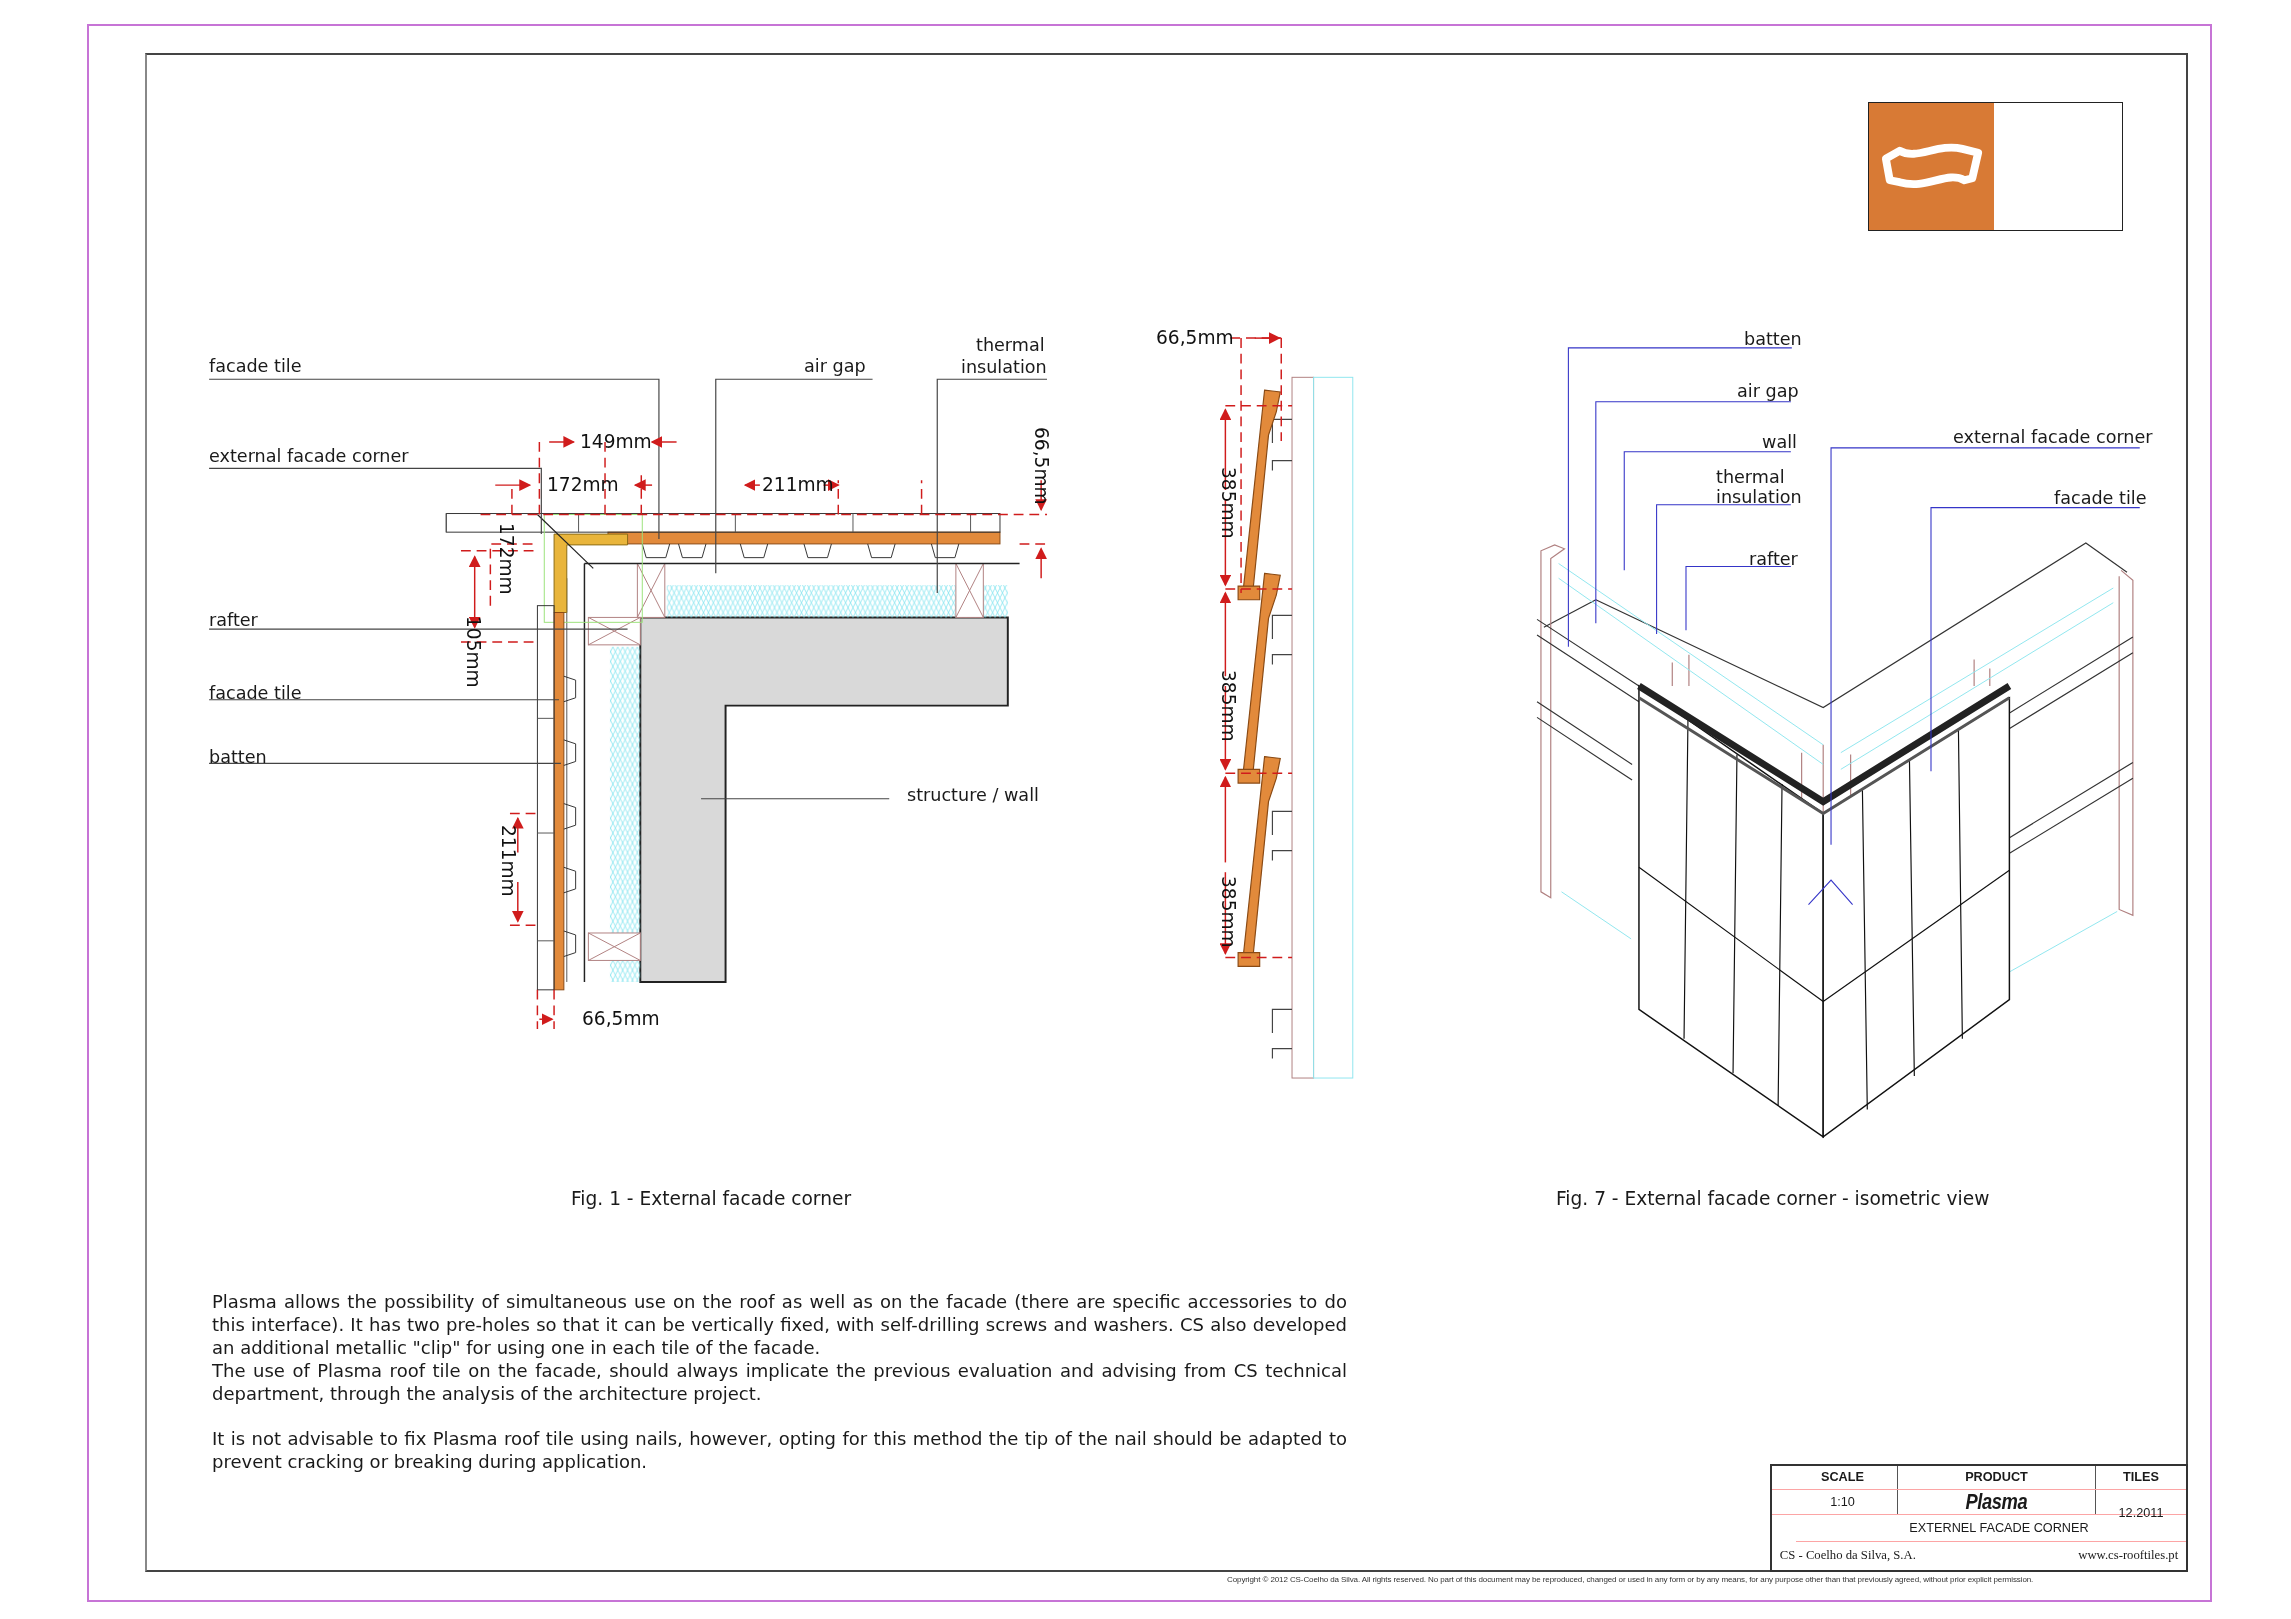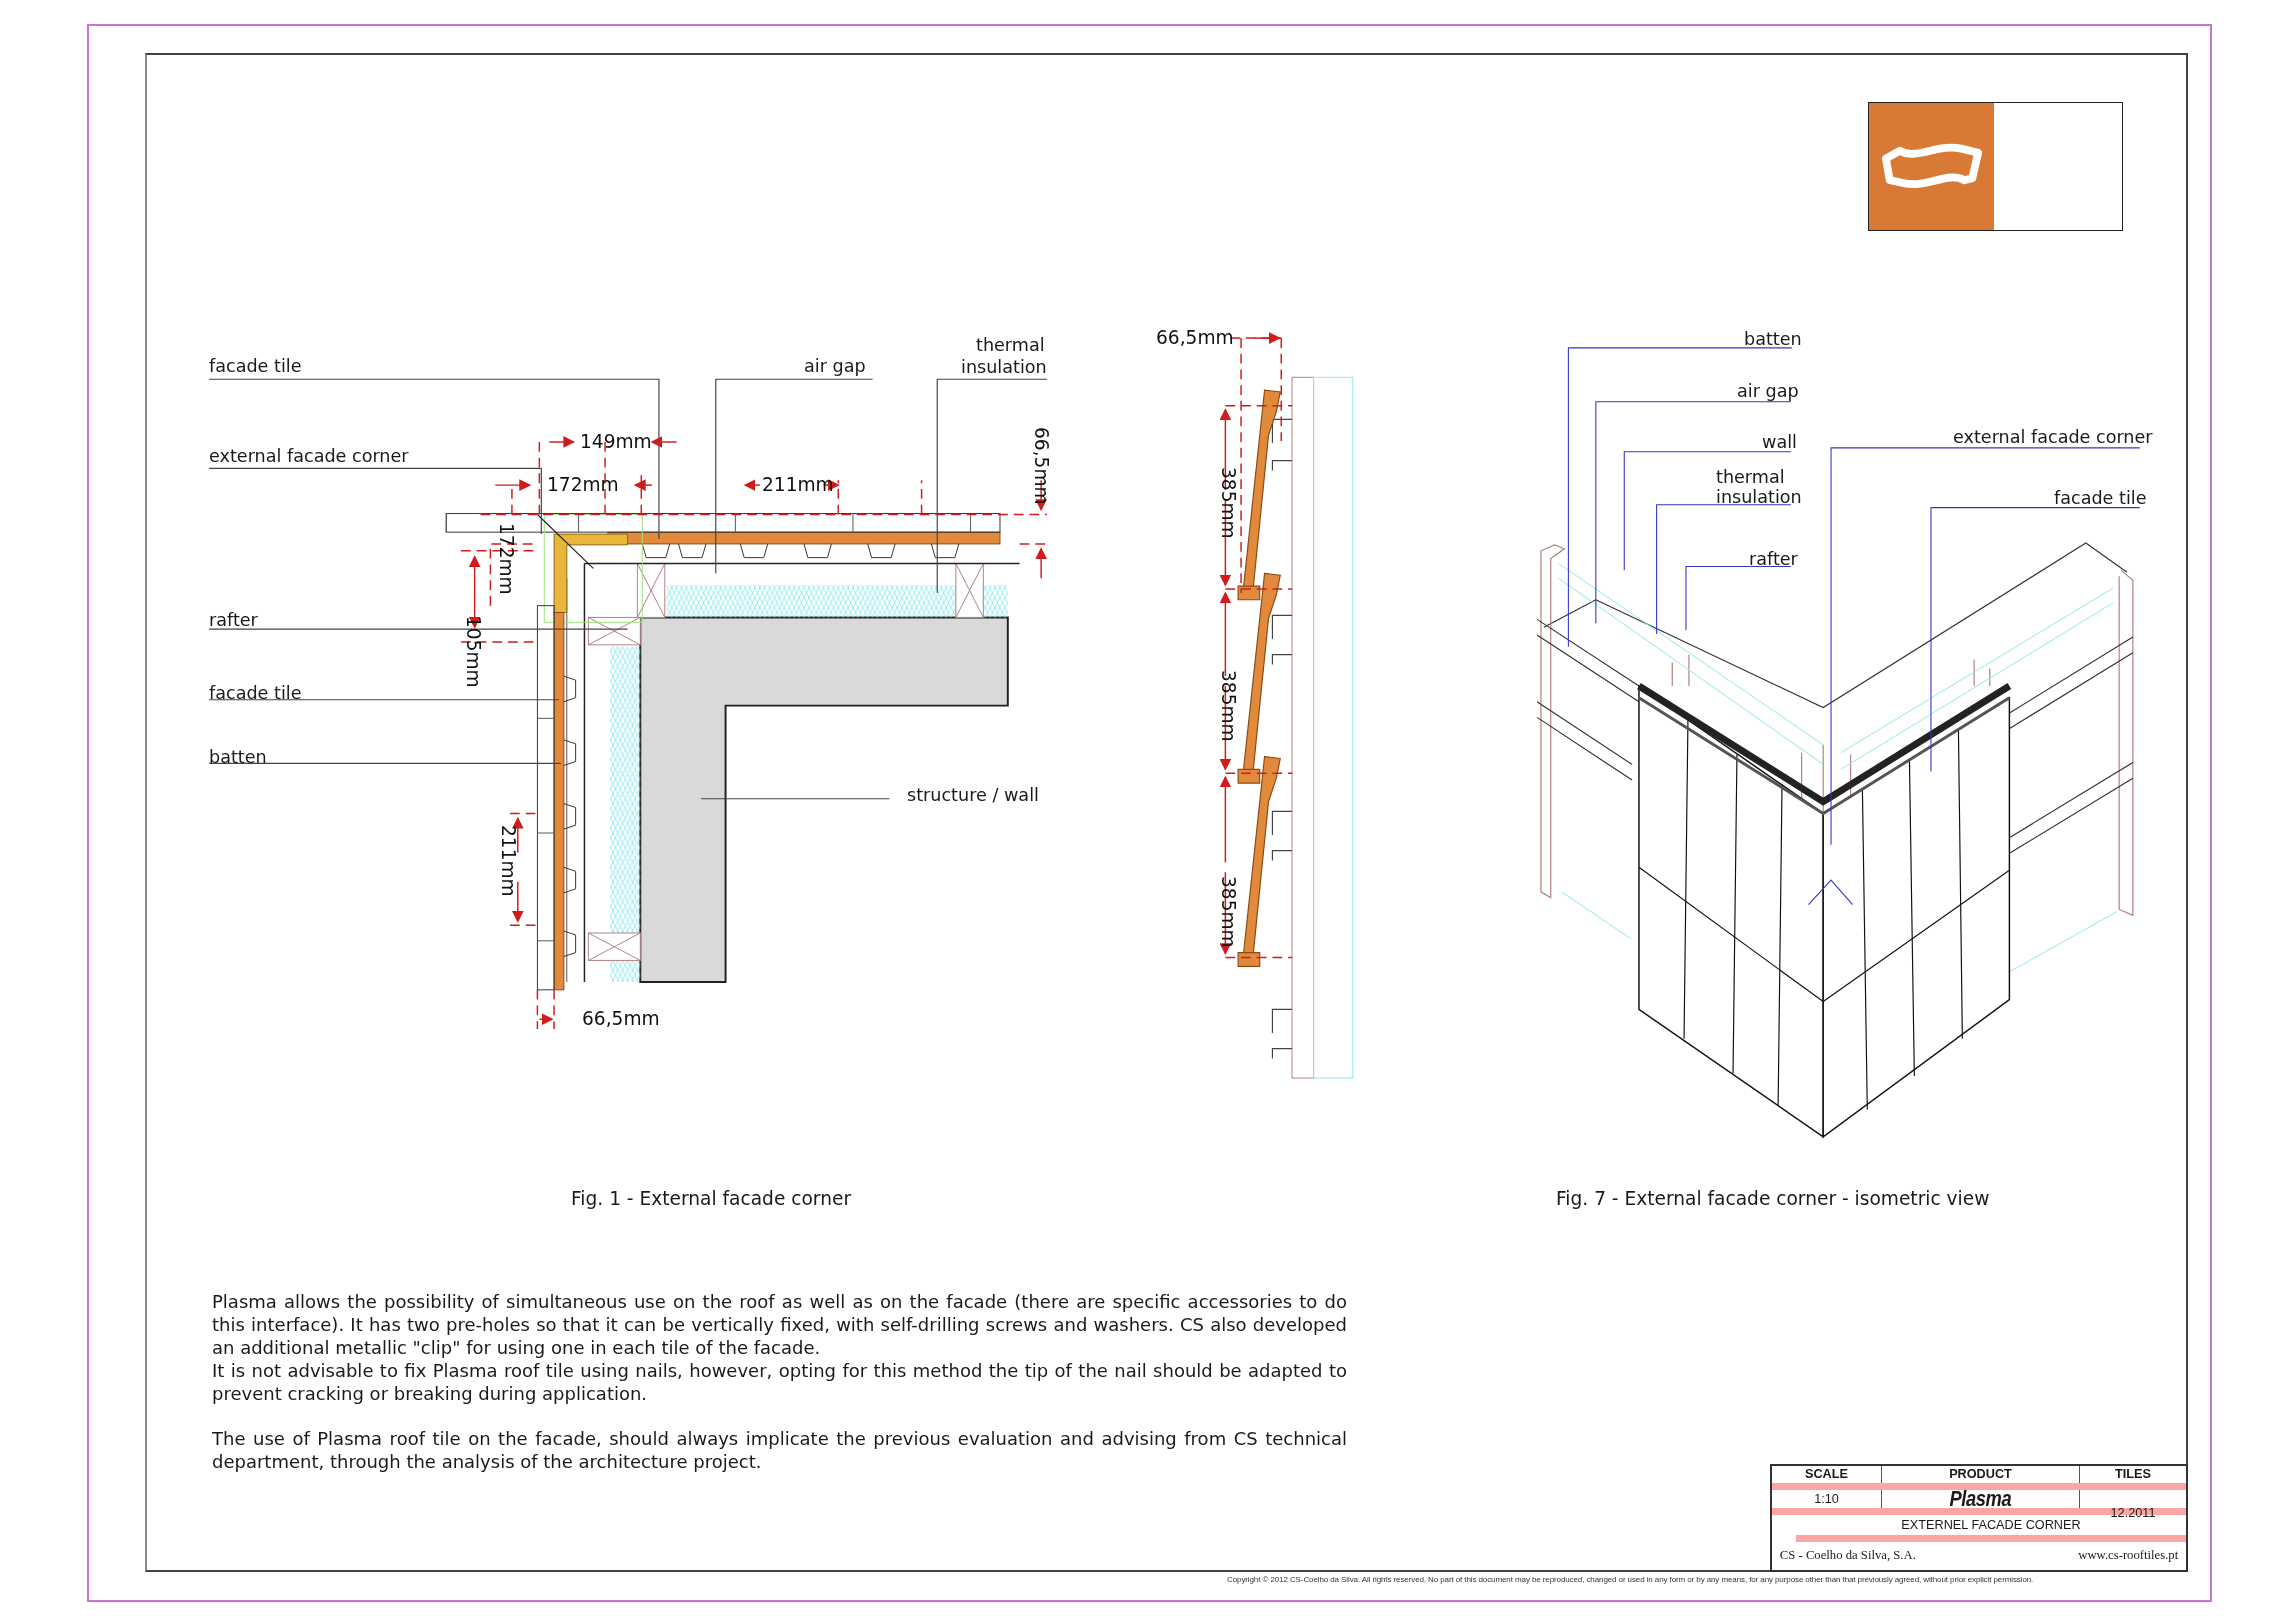--- a/index.html
+++ b/index.html
@@ -18,21 +18,21 @@
     .drawing { position: absolute; left: 0; top: 0; }
     .lbl { position: absolute; font-size: 17.6px; white-space: nowrap; }
     .dim { position: absolute; font-size: 18.6px; white-space: nowrap; color: #111; }
     .dim.vert { transform-origin: left top; transform: rotate(90deg); }
     .caption { position: absolute; font-size: 18.6px; white-space: nowrap; }
     .notes { position: absolute; left: 212px; top: 1290px; width: 1135px; font-size: 18px; line-height: 23px; text-align: justify; }
     .notes p { margin: 0 0 21.6px 0; }
     .notes p.tight { margin: 0; }
     .titleblock { position: absolute; left: 1770px; top: 1464px; width: 418px; height: 108px;
                   border: 2px solid #333; box-sizing: border-box; font-family: "Liberation Sans", sans-serif; }
-    .tb-row { display: flex; border-bottom: 7px solid #fca5a5; box-sizing: border-box; }
+    .tb-row { display: flex; border-bottom: 1px solid #fca5a5; box-sizing: border-box; padding-left: 16px; }
     .tb-cell { display: flex; align-items: center; justify-content: center; border-right: 1px solid #555; box-sizing: border-box; }
     .tb-cell:last-child { border-right: none; }
     .tb-head { font-weight: bold; font-size: 12.7px; }
     .tb-val { font-size: 12.7px; }
     .tb-product { font-weight: bold; font-style: italic; font-size: 21.6px; letter-spacing: -0.5px; transform: scaleX(0.85); }
     .tb-title { justify-content: center; font-size: 12.7px; }
     .tb-footer { display: flex; justify-content: space-between; align-items: center; padding: 0 7.8px; font-size: 12.7px; height: 25.5px; font-family: Liberation Serif, serif; }
     .copyright { position: absolute; left: 1227px; top: 1575px; font-family: "Liberation Sans", sans-serif; font-size: 8px; color: #333; white-space: nowrap; letter-spacing: -0.1px; }
   </style>
 </head>
@@ -260,22 +260,22 @@
 <span class="lbl" style="left:1716px;top:487px;">insulation</span>
 <span class="lbl" style="left:1749px;top:549px;">rafter</span>
 <span class="lbl" style="left:1953px;top:427px;">external facade corner</span>
 <span class="lbl" style="left:2054px;top:488px;">facade tile</span>
 
 <span class="caption" style="left:571px;top:1188px;">Fig. 1 - External facade corner</span>
 <span class="caption" style="left:1556px;top:1188px;">Fig. 7 - External facade corner - isometric view</span>
 
 <div class="notes">
   <p class="tight">Plasma allows the possibility of simultaneous use on the roof as well as on the facade (there are specific accessories to do this interface). It has two pre-holes so that it can be vertically fixed, with self-drilling screws and washers. CS also developed an additional metallic "clip" for using one in each tile of the facade.</p>
+  <p>The use of Plasma roof tile on the facade, should always implicate the previous evaluation and advising from CS technical department, through the analysis of the architecture project.</p>
   <p>It is not advisable to fix Plasma roof tile using nails, however, opting for this method the tip of the nail should be adapted to prevent cracking or breaking during application.</p>
-  <p>The use of Plasma roof tile on the facade, should always implicate the previous evaluation and advising from CS technical department, through the analysis of the architecture project.</p>
 </div>
 
 <div class="titleblock">
   <div class="tb-row" style="height:23.5px;">
     <div class="tb-cell tb-head" style="width:110px;">SCALE</div>
     <div class="tb-cell tb-head" style="width:198px;">PRODUCT</div>
     <div class="tb-cell tb-head" style="flex:1;">TILES</div>
   </div>
   <div class="tb-row" style="height:25.5px;">
     <div class="tb-cell tb-val" style="width:110px;">1:10</div>

